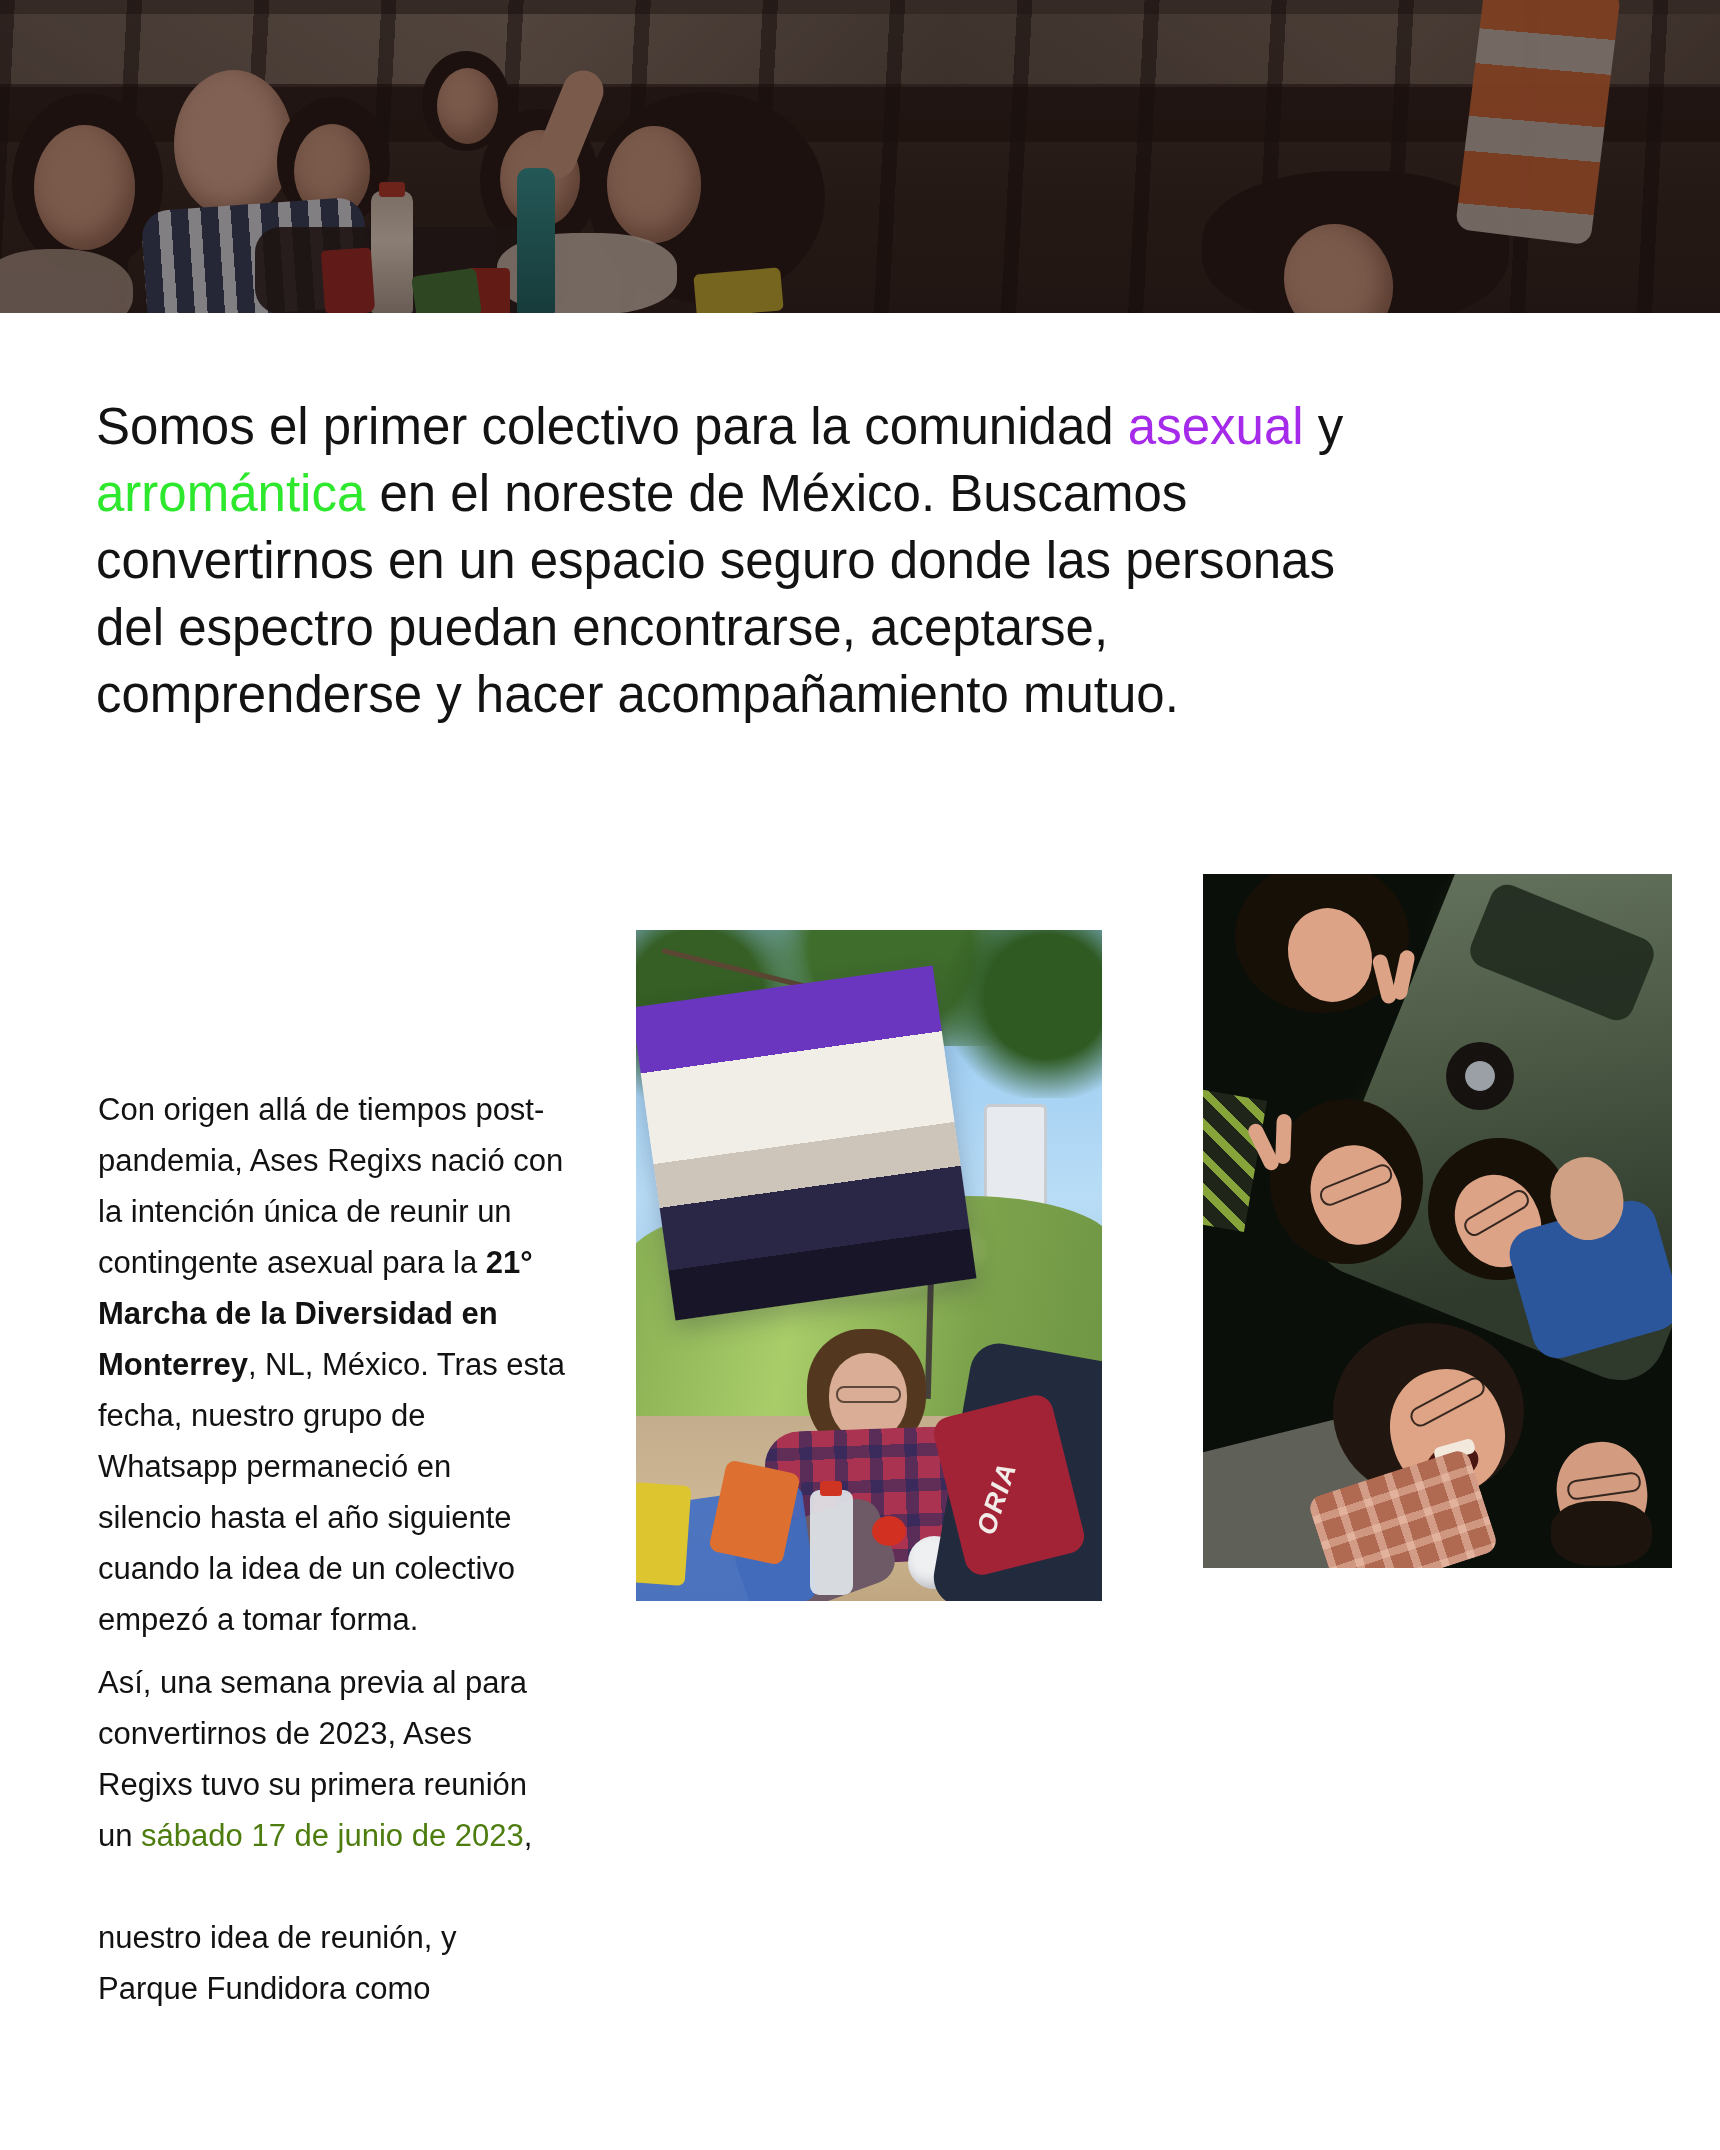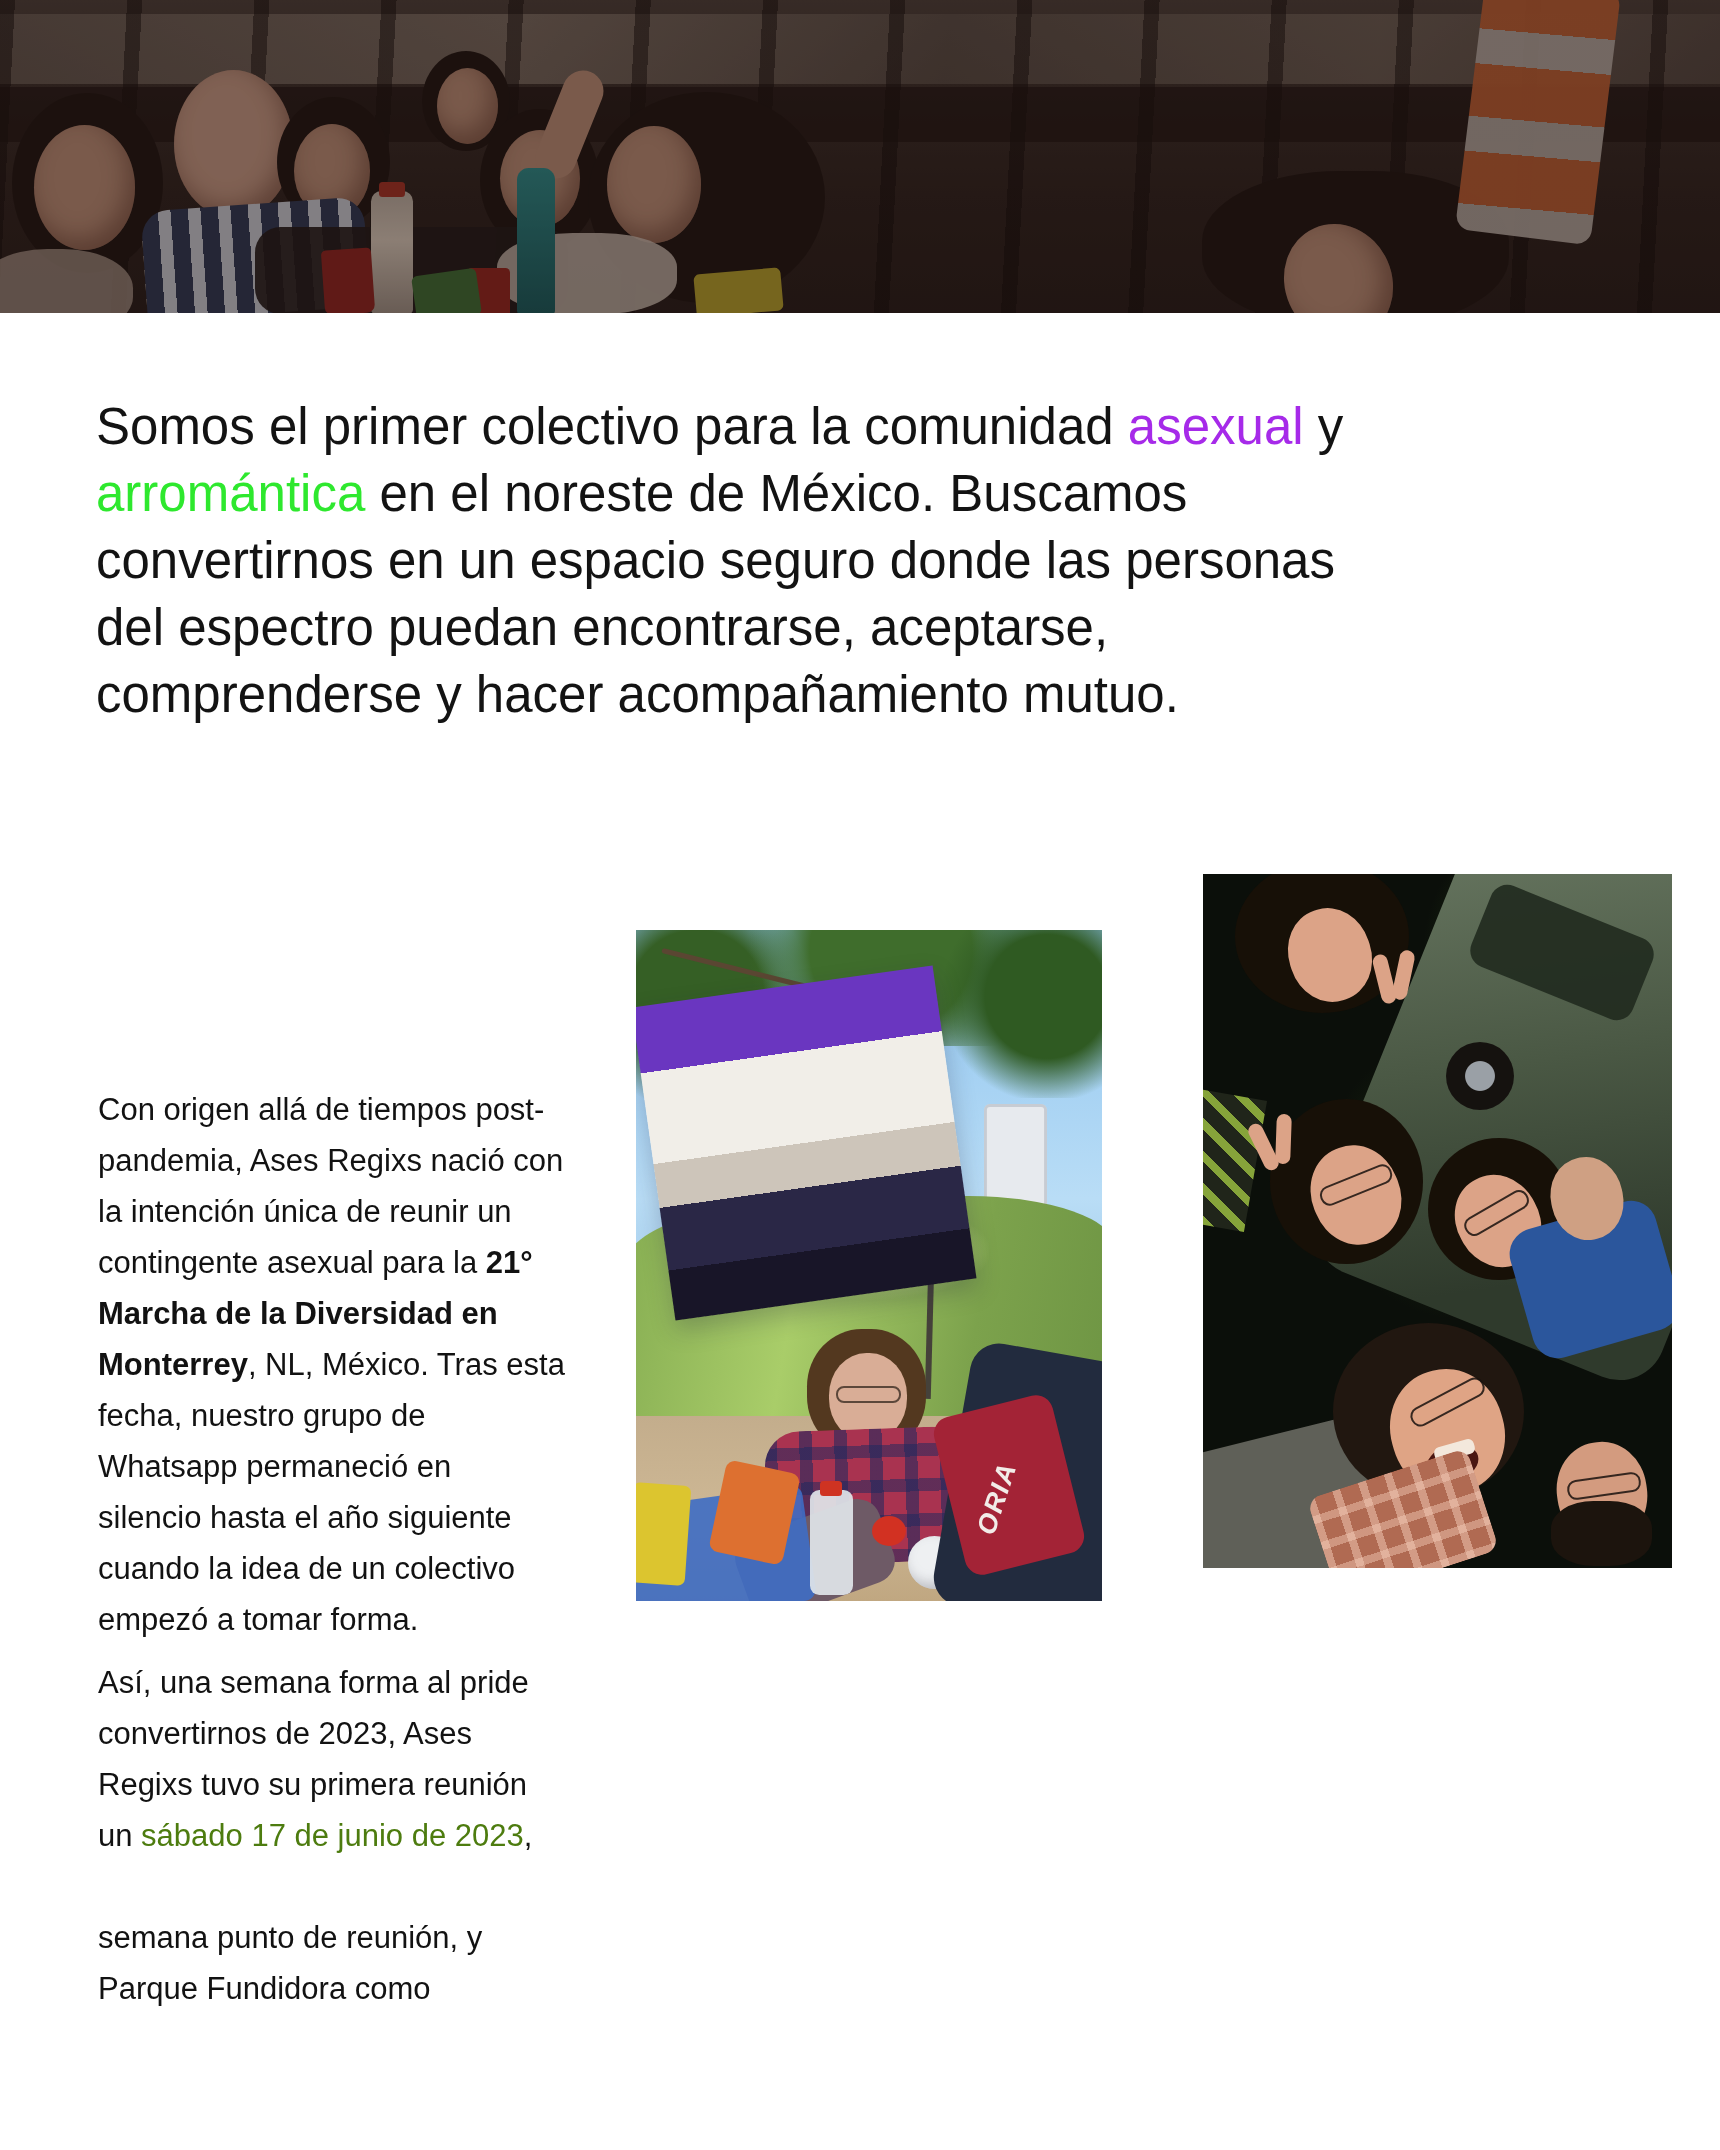--- a/index.html
+++ b/index.html
@@ -197,21 +197,21 @@
     <div class="abs h-overlay"></div>
   </header>
 
 
   <p class="intro"><span>Somos el primer colectivo para la comunidad </span><span class="accent-purple">asexual</span><span> y</span><br><span class="accent-green">arromántica</span><span> en el noreste de México. Buscamos</span><br><span>convertirnos en un espacio seguro donde las personas</span><br><span>del espectro puedan encontrarse, aceptarse,</span><br><span>comprenderse y hacer acompañamiento mutuo.</span></p>
 
   <section class="columns">
 
     <div class="story">
       <p><span>Con origen allá de tiempos post-</span><br><span>pandemia, Ases Regixs nació con</span><br><span>la intención única de reunir un</span><br><span>contingente asexual para la </span><span class="bold">21°</span><br><span class="bold">Marcha de la Diversidad en</span><br><span class="bold">Monterrey</span><span>, NL, México. Tras esta</span><br><span>fecha, nuestro grupo de</span><br><span>Whatsapp permaneció en</span><br><span>silencio hasta el año siguiente</span><br><span>cuando la idea de un colectivo</span><br><span>empezó a tomar forma.</span></p>
-      <p><span>Así, una semana forma al pride</span><br><span>convertirnos de 2023, Ases</span><br><span>Regixs tuvo su primera reunión</span><br><span>un </span><a class="link" href="#">sábado 17 de junio de 2023</a><span>,</span><br><br><span>semana punto de reunión, y</span><br><span>Parque Fundidora como</span></p>
+      <p><span>Así, una semana previa al para</span><br><span>convertirnos de 2023, Ases</span><br><span>Regixs tuvo su primera reunión</span><br><span>un </span><a class="link" href="#">sábado 17 de junio de 2023</a><span>,</span><br><br><span>nuestro idea de reunión, y</span><br><span>Parque Fundidora como</span></p>
     </div>
 
     <figure class="photo photo1">
       <div class="abs p1-sky"></div>
       <div class="abs p1-foll"></div>
       <div class="abs p1-folt"></div>
       <div class="abs p1-folr"></div>
       <div class="abs p1-branch"></div>
       <div class="abs p1-tower"></div>
       <div class="abs p1-towerarm"></div>

